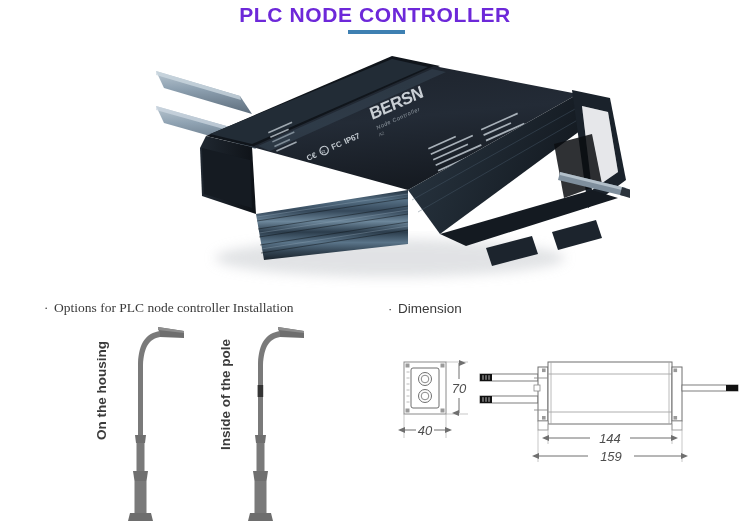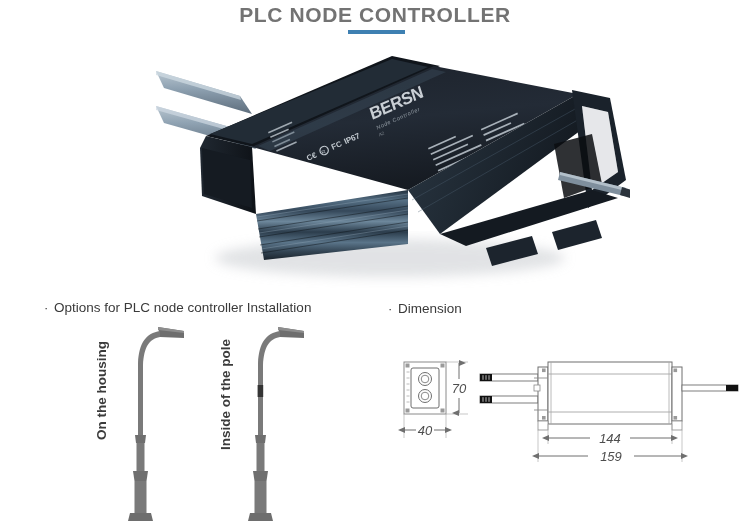--- a/index.html
+++ b/index.html
@@ -24,21 +24,21 @@
   
   #page-title {
     position: absolute;
     top: 3px;
     left: 0;
     width: 750px;
     text-align: center;
     font-size: 21px;
     font-weight: bold;
     letter-spacing: 0.6px;
-    color: #737373;
+    color: #6d28d9;
   }
   #title-rule {
     position: absolute;
     top: 30px;
     left: 348px;
     width: 57px;
     height: 4px;
     background: #3e80b2;
   }
 
@@ -52,21 +52,21 @@
   }
   #product-photo svg { display: block; }
 
   
   .section-heading {
     position: absolute;
     font-size: 13.5px;
     color: #3a3a3a;
     white-space: nowrap;
   }
-  #heading-options { left: 44px; top: 300px; }
+  #heading-options { left: 44px; top: 300px; font-family: Liberation Serif, serif; }
   #heading-dimension { left: 388px; top: 301px; }
   .bullet-dot {
     display: inline-block;
     width: 10px;
     color: #3a3a3a;
     font-size: 13px;
   }
 
   
   .install-option {

